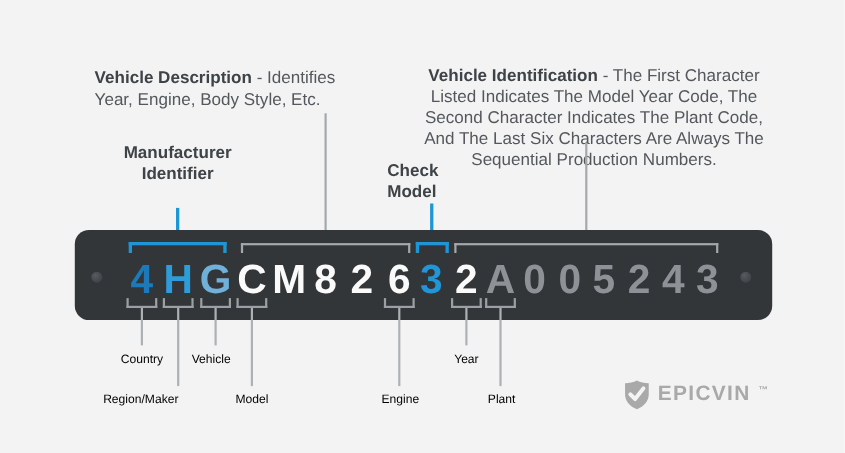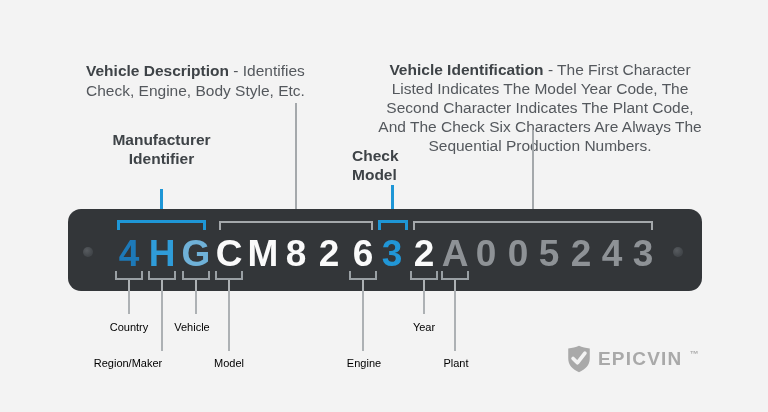--- a/index.html
+++ b/index.html
@@ -70,28 +70,28 @@
   .logo-text{font-size:19px;font-weight:800;letter-spacing:1.2px;line-height:26px;}
   .logo-tm{font-size:9px;font-weight:700;align-self:flex-start;margin-top:4px;margin-left:1px;}
 </style>
 </head>
 <body>
 
 <div class="canvas">
 
   <div class="callout vd-block">
     <div><b>Vehicle Description</b><span> - Identifies</span></div>
-    <div>Check, Engine, Body Style, Etc.</div>
+    <div>Year, Engine, Body Style, Etc.</div>
   </div>
 
   <div class="callout vid-block">
     <div><b>Vehicle Identification</b><span> - The First Character</span></div>
     <div>Listed Indicates The Model Year Code, The</div>
     <div>Second Character Indicates The Plant Code,</div>
-    <div>And The Check Six Characters Are Always The</div>
+    <div>And The Last Six Characters Are Always The</div>
     <div>Sequential Production Numbers.</div>
   </div>
 
   <div class="callout wmi-block">
     <div>Manufacturer</div>
     <div>Identifier</div>
   </div>
 
   <div class="callout check-block">
     <div>Check</div>

